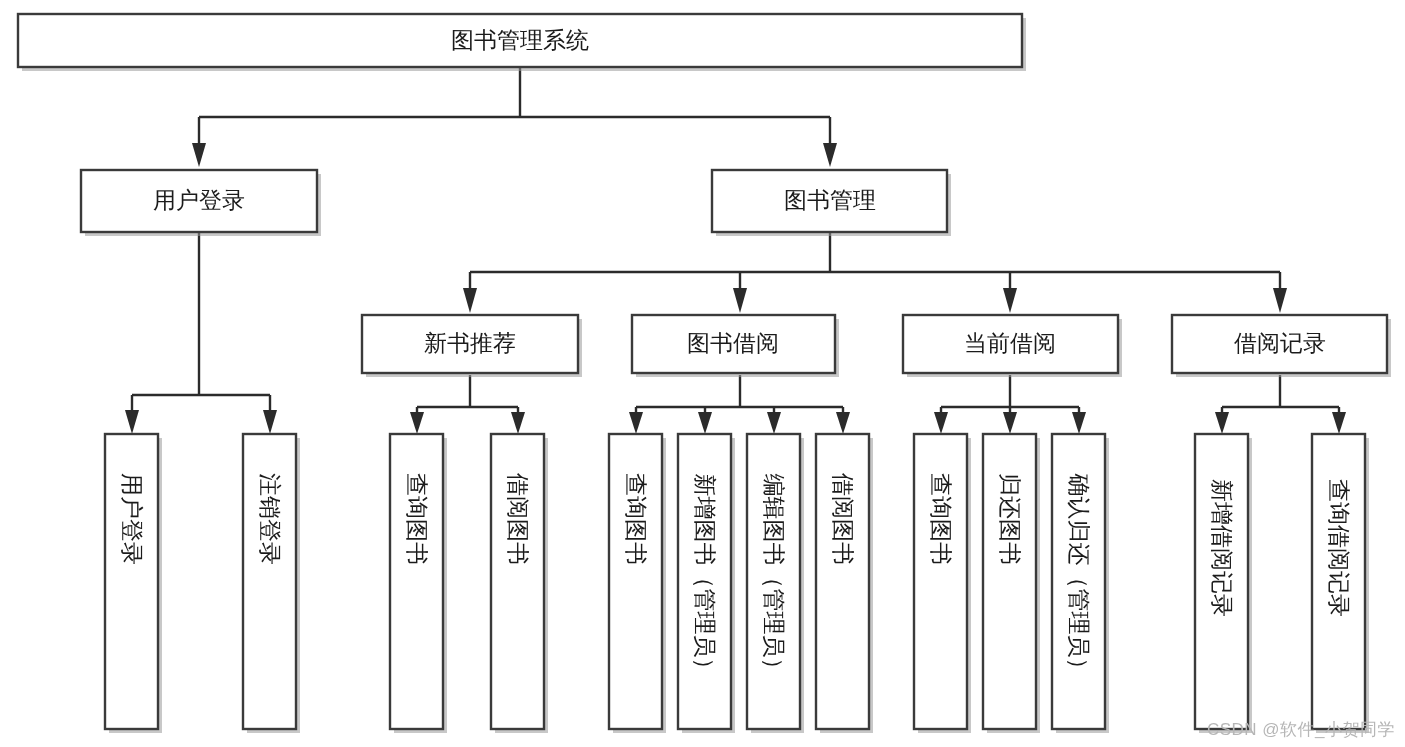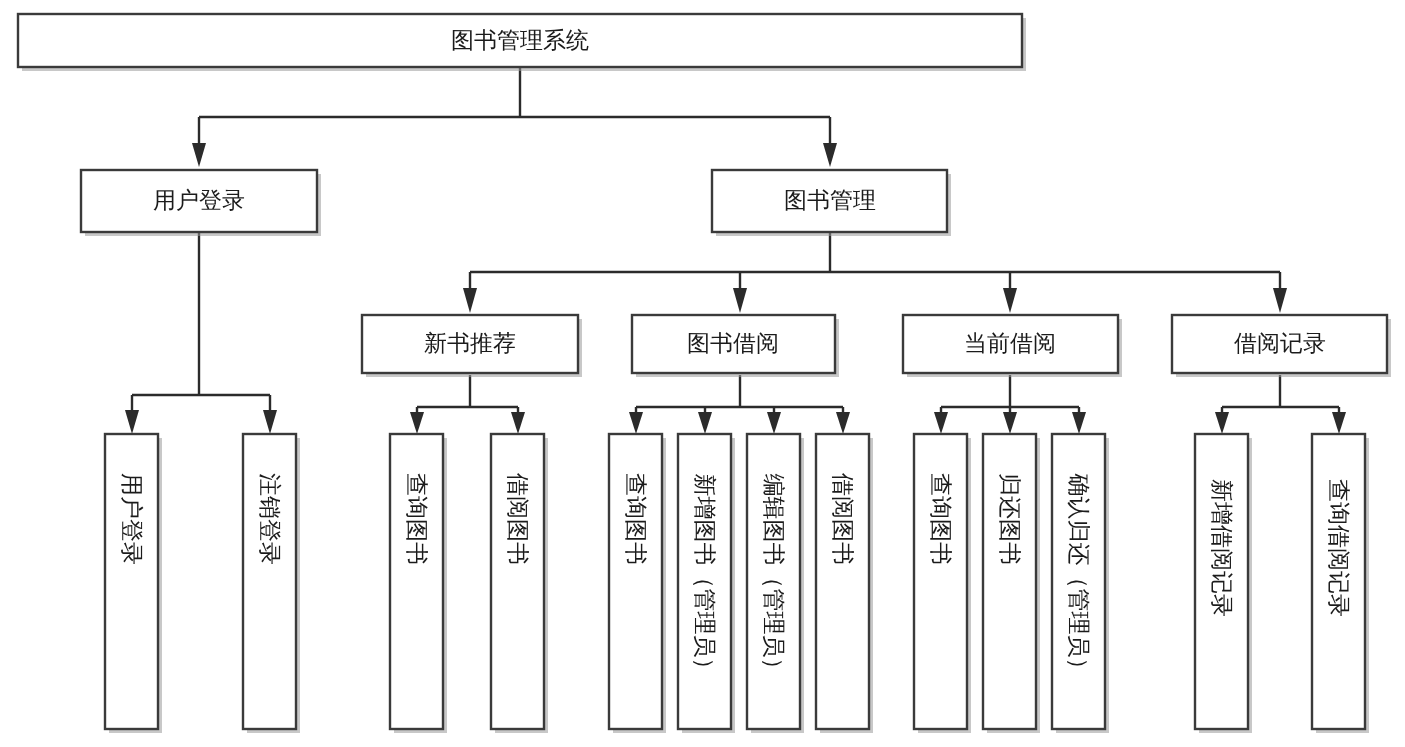--- a/index.html
+++ b/index.html
@@ -263,13 +263,14 @@
     </g>
 
     <g>
       <rect class="node-shadow" x="1316" y="438" width="53" height="295"></rect>
       <rect class="node-box" x="1312" y="434" width="53" height="295"></rect>
       <text class="node-label-v" transform="translate(1339,548) rotate(90)" x="0" y="8">查询借阅记录</text>
     </g>
 
   </svg>
 
+  <div class="watermark">CSDN @软件_小贺同学</div>
 </div>
 
 </body></html>

